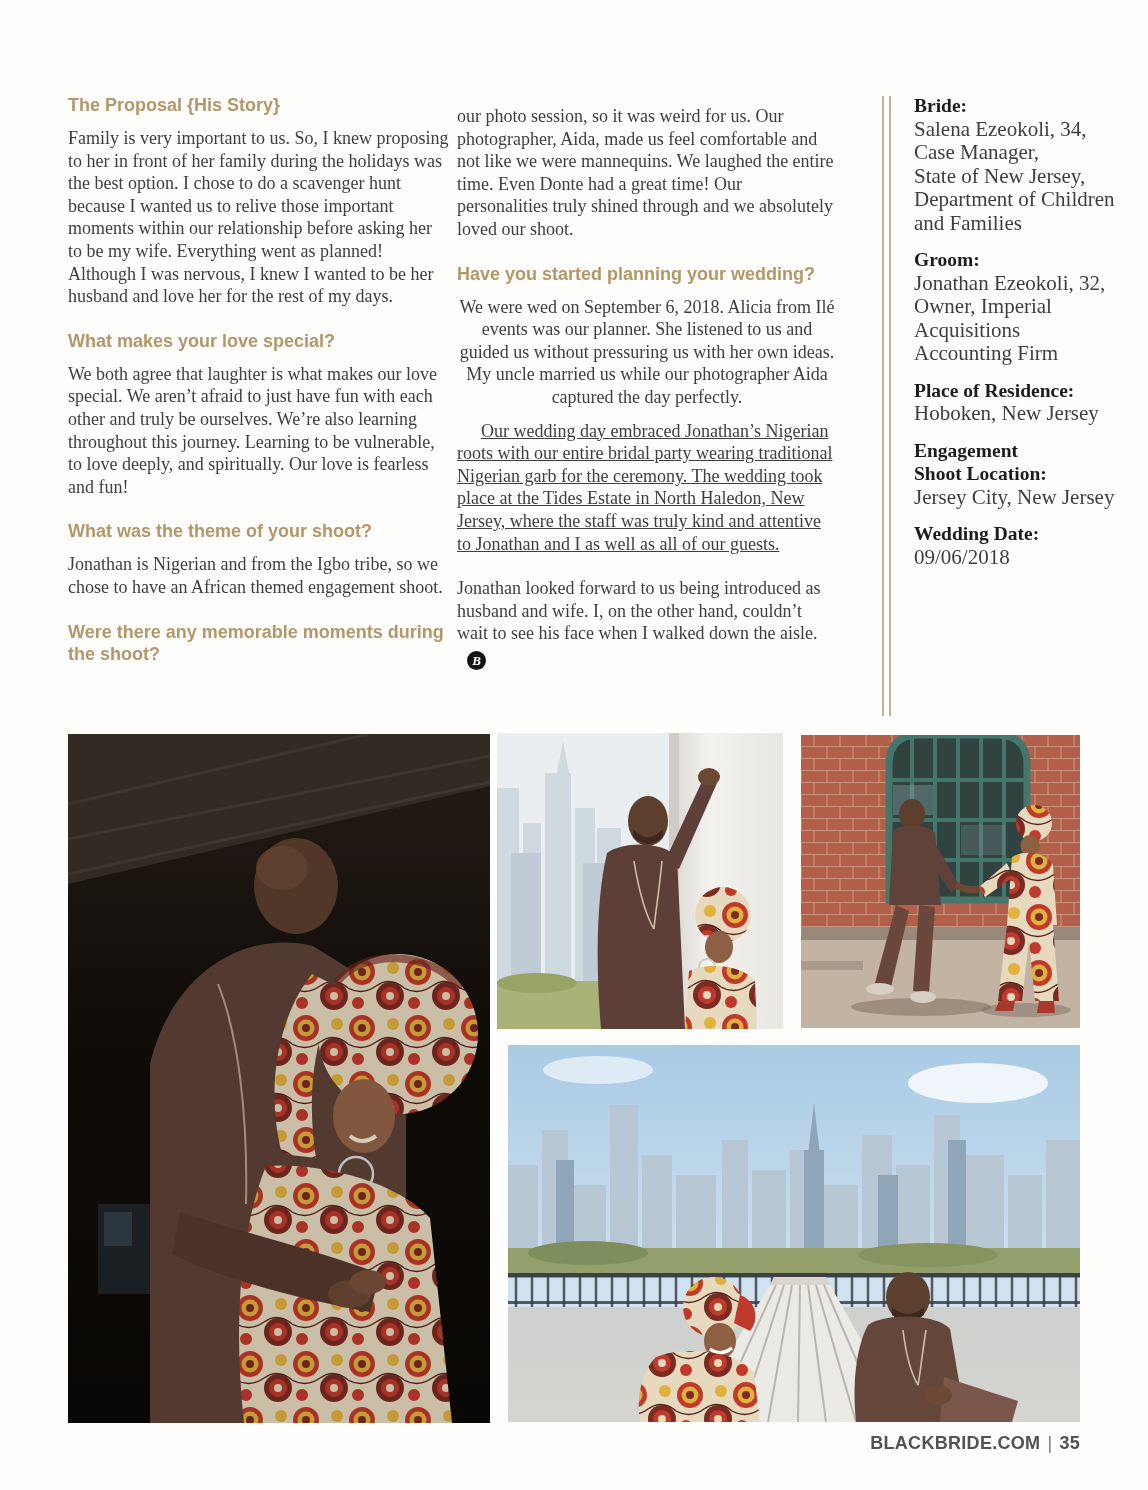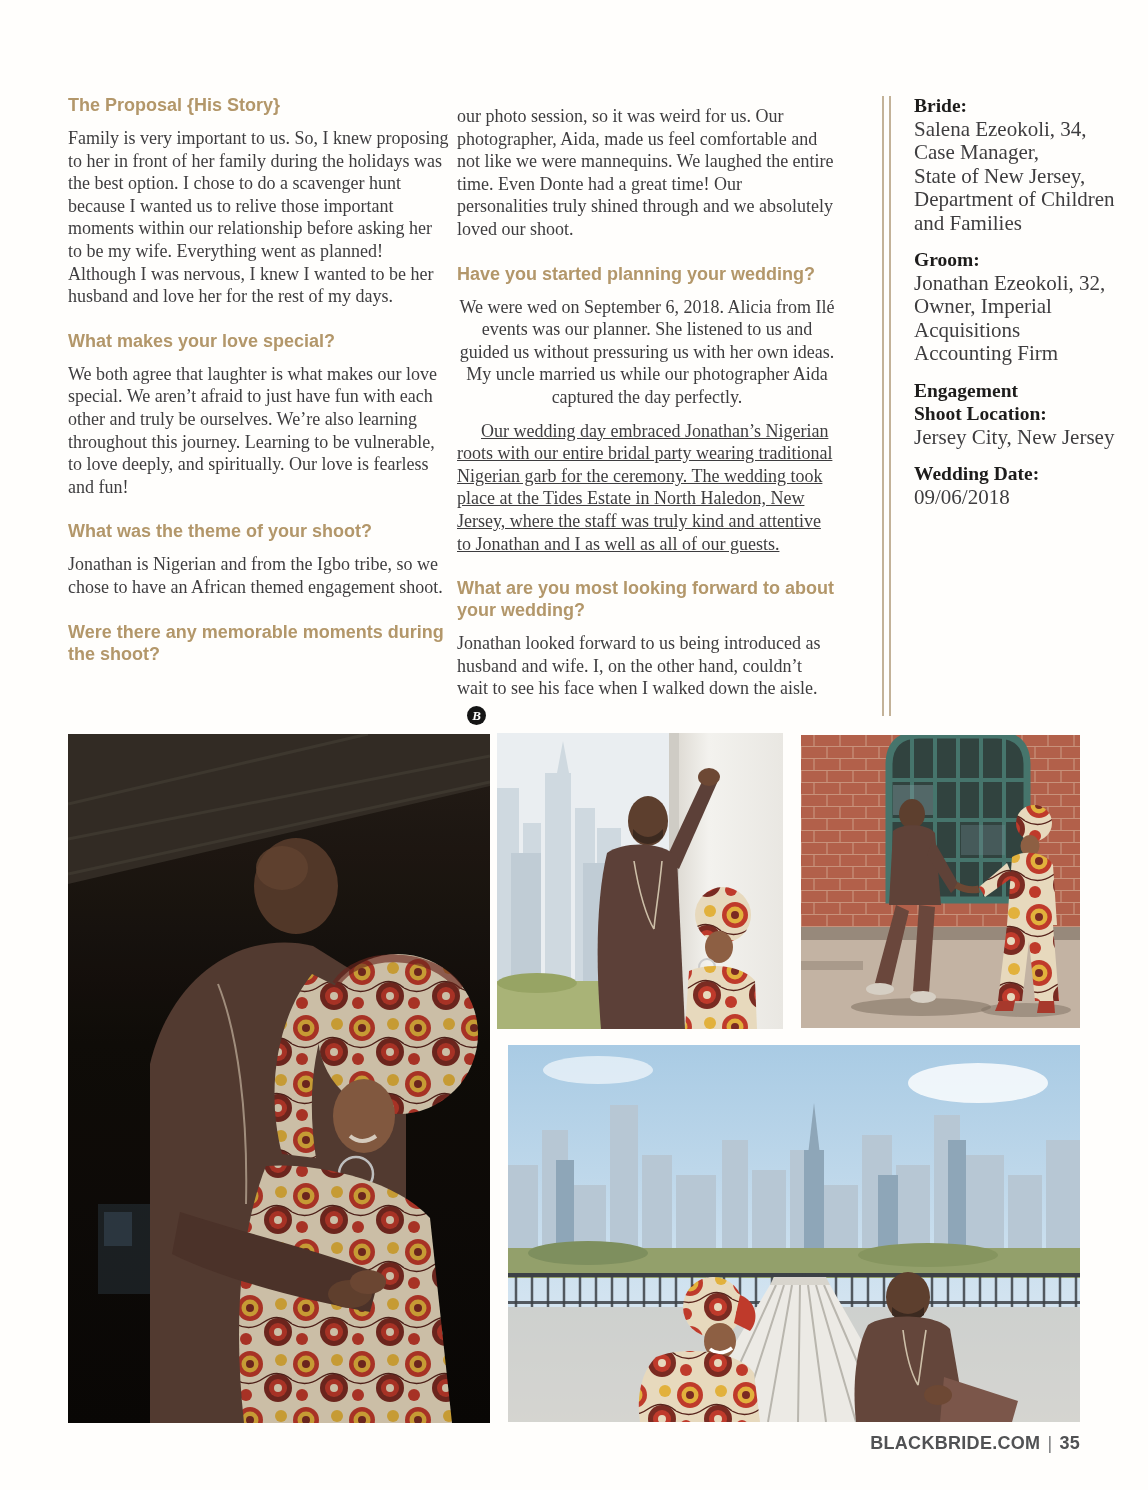--- a/index.html
+++ b/index.html
@@ -118,41 +118,44 @@
         <p class="body">We both agree that laughter is what makes our love special. We aren’t afraid to just have fun with each other and truly be ourselves. We’re also learning throughout this journey. Learning to be vulnerable, to love deeply, and spiritually. Our love is fearless and fun!</p>
         <div class="qhead">What was the theme of your shoot?</div>
         <p class="body">Jonathan is Nigerian and from the Igbo tribe, so we chose to have an African themed engagement shoot.</p>
         <div class="qhead">Were there any memorable moments during the shoot?</div>
       </div>
     <div class="col" id="col-1">
         <p class="body">our photo session, so it was weird for us. Our photographer, Aida, made us feel comfortable and not like we were mannequins. We laughed the entire time. Even Donte had a great time! Our personalities truly shined through and we absolutely loved our shoot.</p>
         <div class="qhead">Have you started planning your wedding?</div>
         <p class="body tight">We were wed on September 6, 2018. Alicia from Ilé events was our planner. She listened to us and guided us without pressuring us with her own ideas. My uncle married us while our photographer Aida captured the day perfectly.</p>
         <p class="body indent">Our wedding day embraced Jonathan’s Nigerian roots with our entire bridal party wearing traditional Nigerian garb for the ceremony. The wedding took place at the Tides Estate in North Haledon, New Jersey, where the staff was truly kind and attentive to Jonathan and I as well as all of our guests.</p>
-        <div class="qhead">What are you most looking forward to about your wedding?</div>
         <p class="body">Jonathan looked forward to us being introduced as husband and wife. I, on the other hand, couldn’t wait to see his face when I walked down the aisle. <span class="endmark">B</span></p>
       </div>
 
     <aside class="sidebar">
       <div class="rule"></div>
       <div class="sidebar-entries" id="sidebar-entries">
           <div class="sb-entry">
             <div class="sb-label">Bride:</div>
             <div class="sb-value">Salena Ezeokoli, 34,
 Case Manager,
 State of New Jersey,
 Department of Children
 and Families</div>
           </div>
           <div class="sb-entry">
             <div class="sb-label">Groom:</div>
             <div class="sb-value">Jonathan Ezeokoli, 32,
 Owner, Imperial
 Acquisitions
 Accounting Firm</div>
+          </div>
+          <div class="sb-entry">
+            <div class="sb-label">Place of Residence:</div>
+            <div class="sb-value">Hoboken, New Jersey</div>
           </div>
           <div class="sb-entry">
             <div class="sb-label">Engagement
 Shoot Location:</div>
             <div class="sb-value">Jersey City, New Jersey</div>
           </div>
           <div class="sb-entry">
             <div class="sb-label">Wedding Date:</div>
             <div class="sb-value">09/06/2018</div>
           </div>

